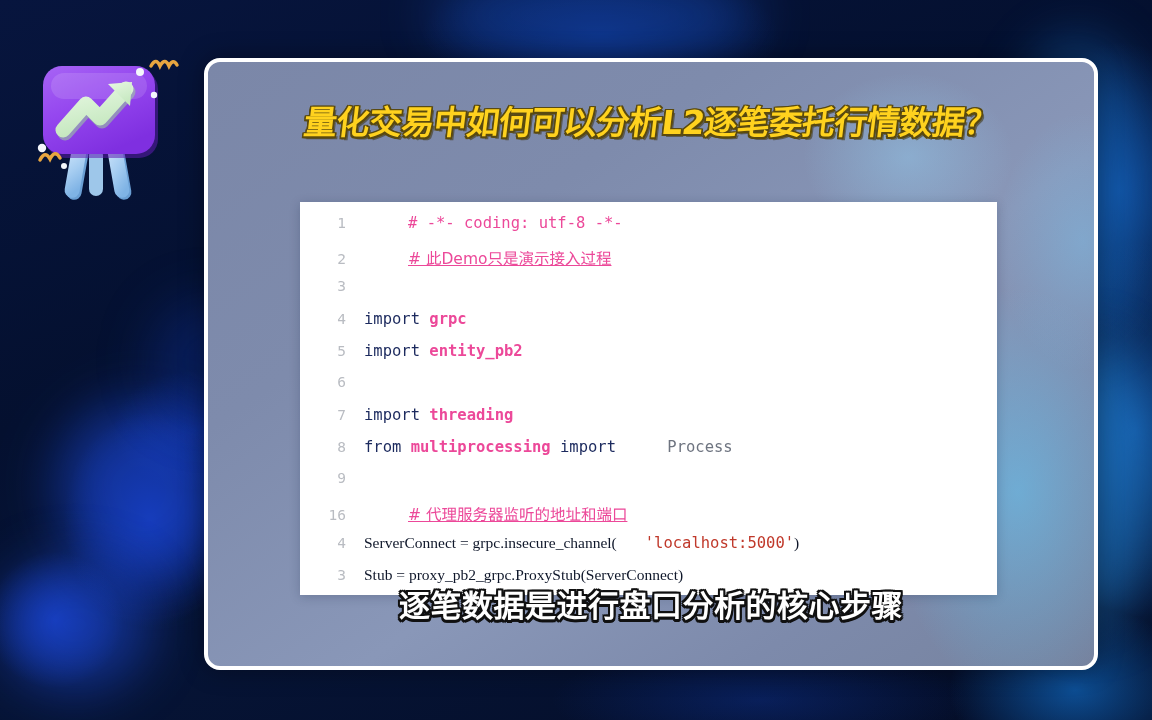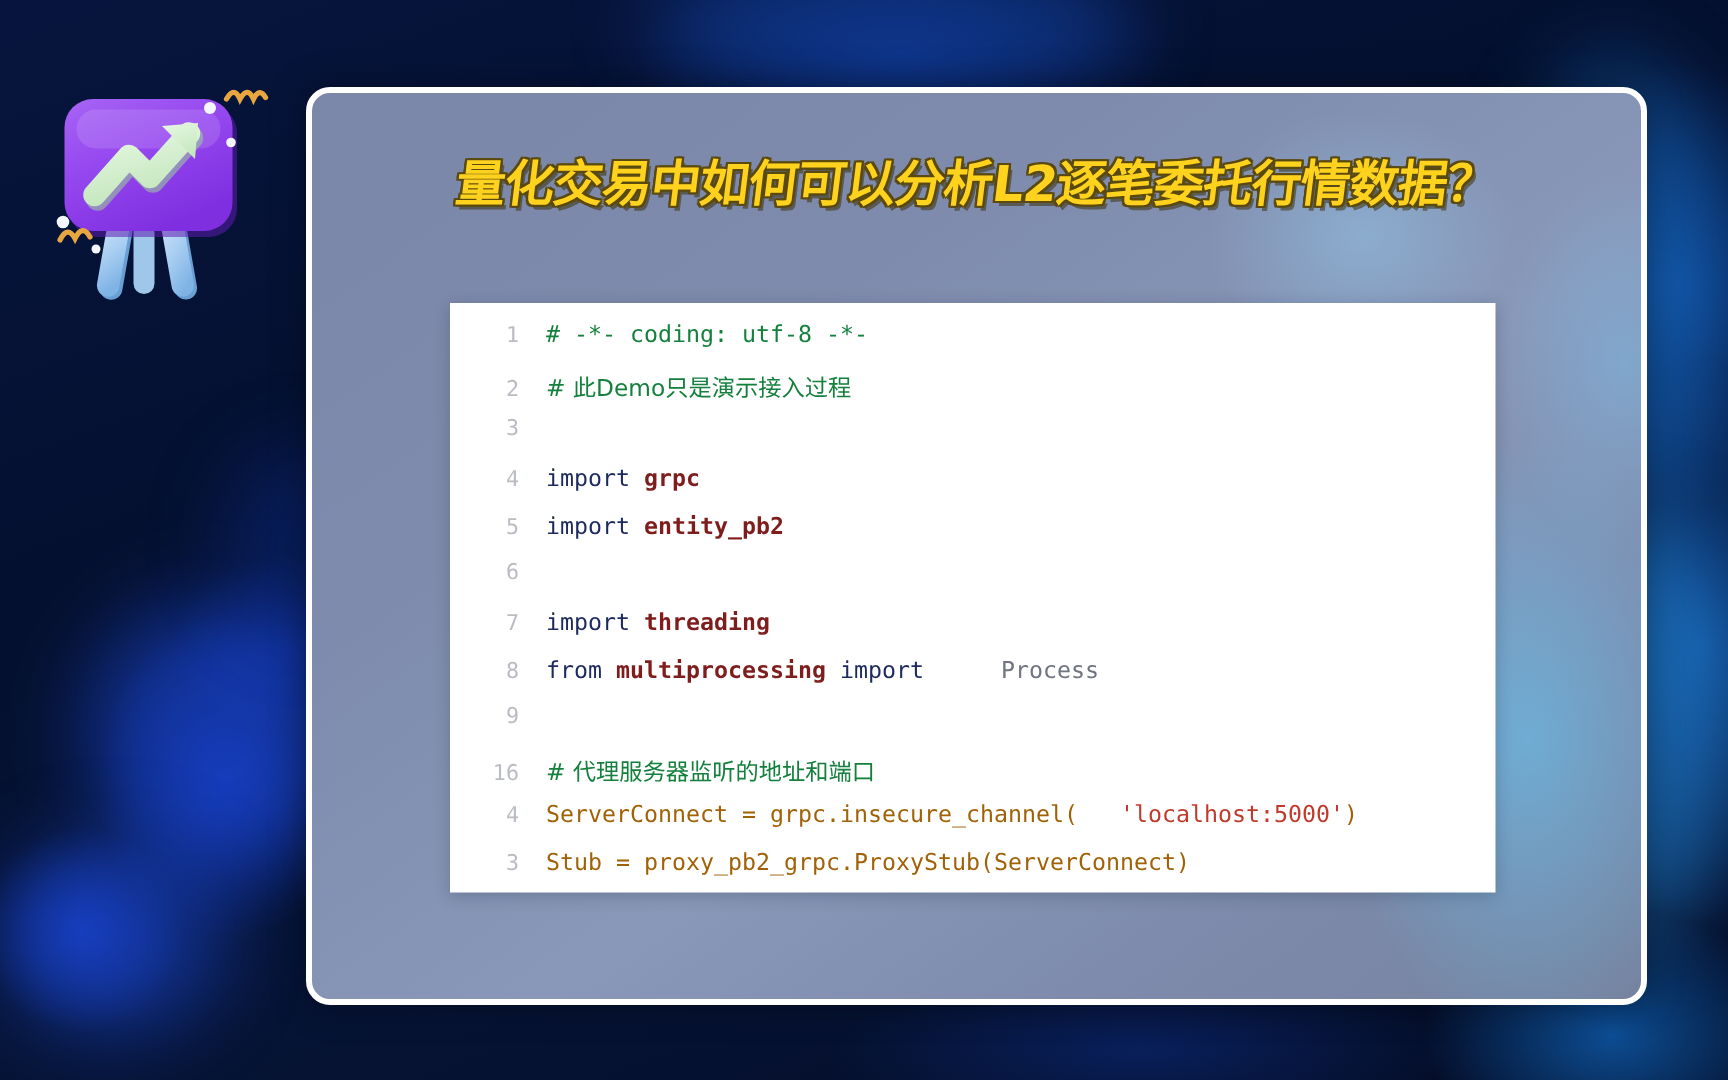--- a/index.html
+++ b/index.html
@@ -122,27 +122,27 @@
     text-align: right;
     color: #b9bcc2;
     font-size: 14.5px;
     user-select: none;
   }
   .code-text {
     padding-left: 18px;
     white-space: pre;
     color: #3d4450;
   }
-  .tok-comment { color: #15803d; }
+  .tok-comment { color: #ec4899; margin-left: 44px; }
   .tok-kw      { color: #1c2a5e; font-weight: normal; }
-  .tok-mod     { color: #7f1d1d; font-weight: bold; }
+  .tok-mod     { color: #ec4899; font-weight: bold; }
   .tok-str     { color: #c0392b; margin-left: 28px; }
-  .tok-plain   { color: #a16207; }
+  .tok-plain   { color: #0f172a; font-family: Liberation Serif, serif; }
   .tok-name    { color: #6e7480; margin-left: 42px; }
-  .cjk { font-family: "DejaVu Sans", "Liberation Sans", sans-serif; }
+  .cjk { font-family: "DejaVu Sans", "Liberation Sans", sans-serif; text-decoration: underline; }
 
   
   #subtitle {
     position: absolute;
     left: 0;
     right: 0;
     bottom: 40px;
     text-align: center;
     font-family: "DejaVu Sans", "Liberation Sans", sans-serif;
     font-size: 31px;
@@ -278,14 +278,15 @@
       <span class="code-text"><span class="tok-plain">ServerConnect = grpc.insecure_channel(</span><span class="tok-str">'localhost:5000'</span><span class="tok-plain">)</span></span>
     </div>
 
     <div class="code-line">
       <span class="ln">3</span>
       <span class="code-text"><span class="tok-plain">Stub = proxy_pb2_grpc.ProxyStub(ServerConnect)</span></span>
     </div>
 
   </div>
 
+  <div id="subtitle">逐笔数据是进行盘口分析的核心步骤</div>
 
 </div>
 
 </body></html>

